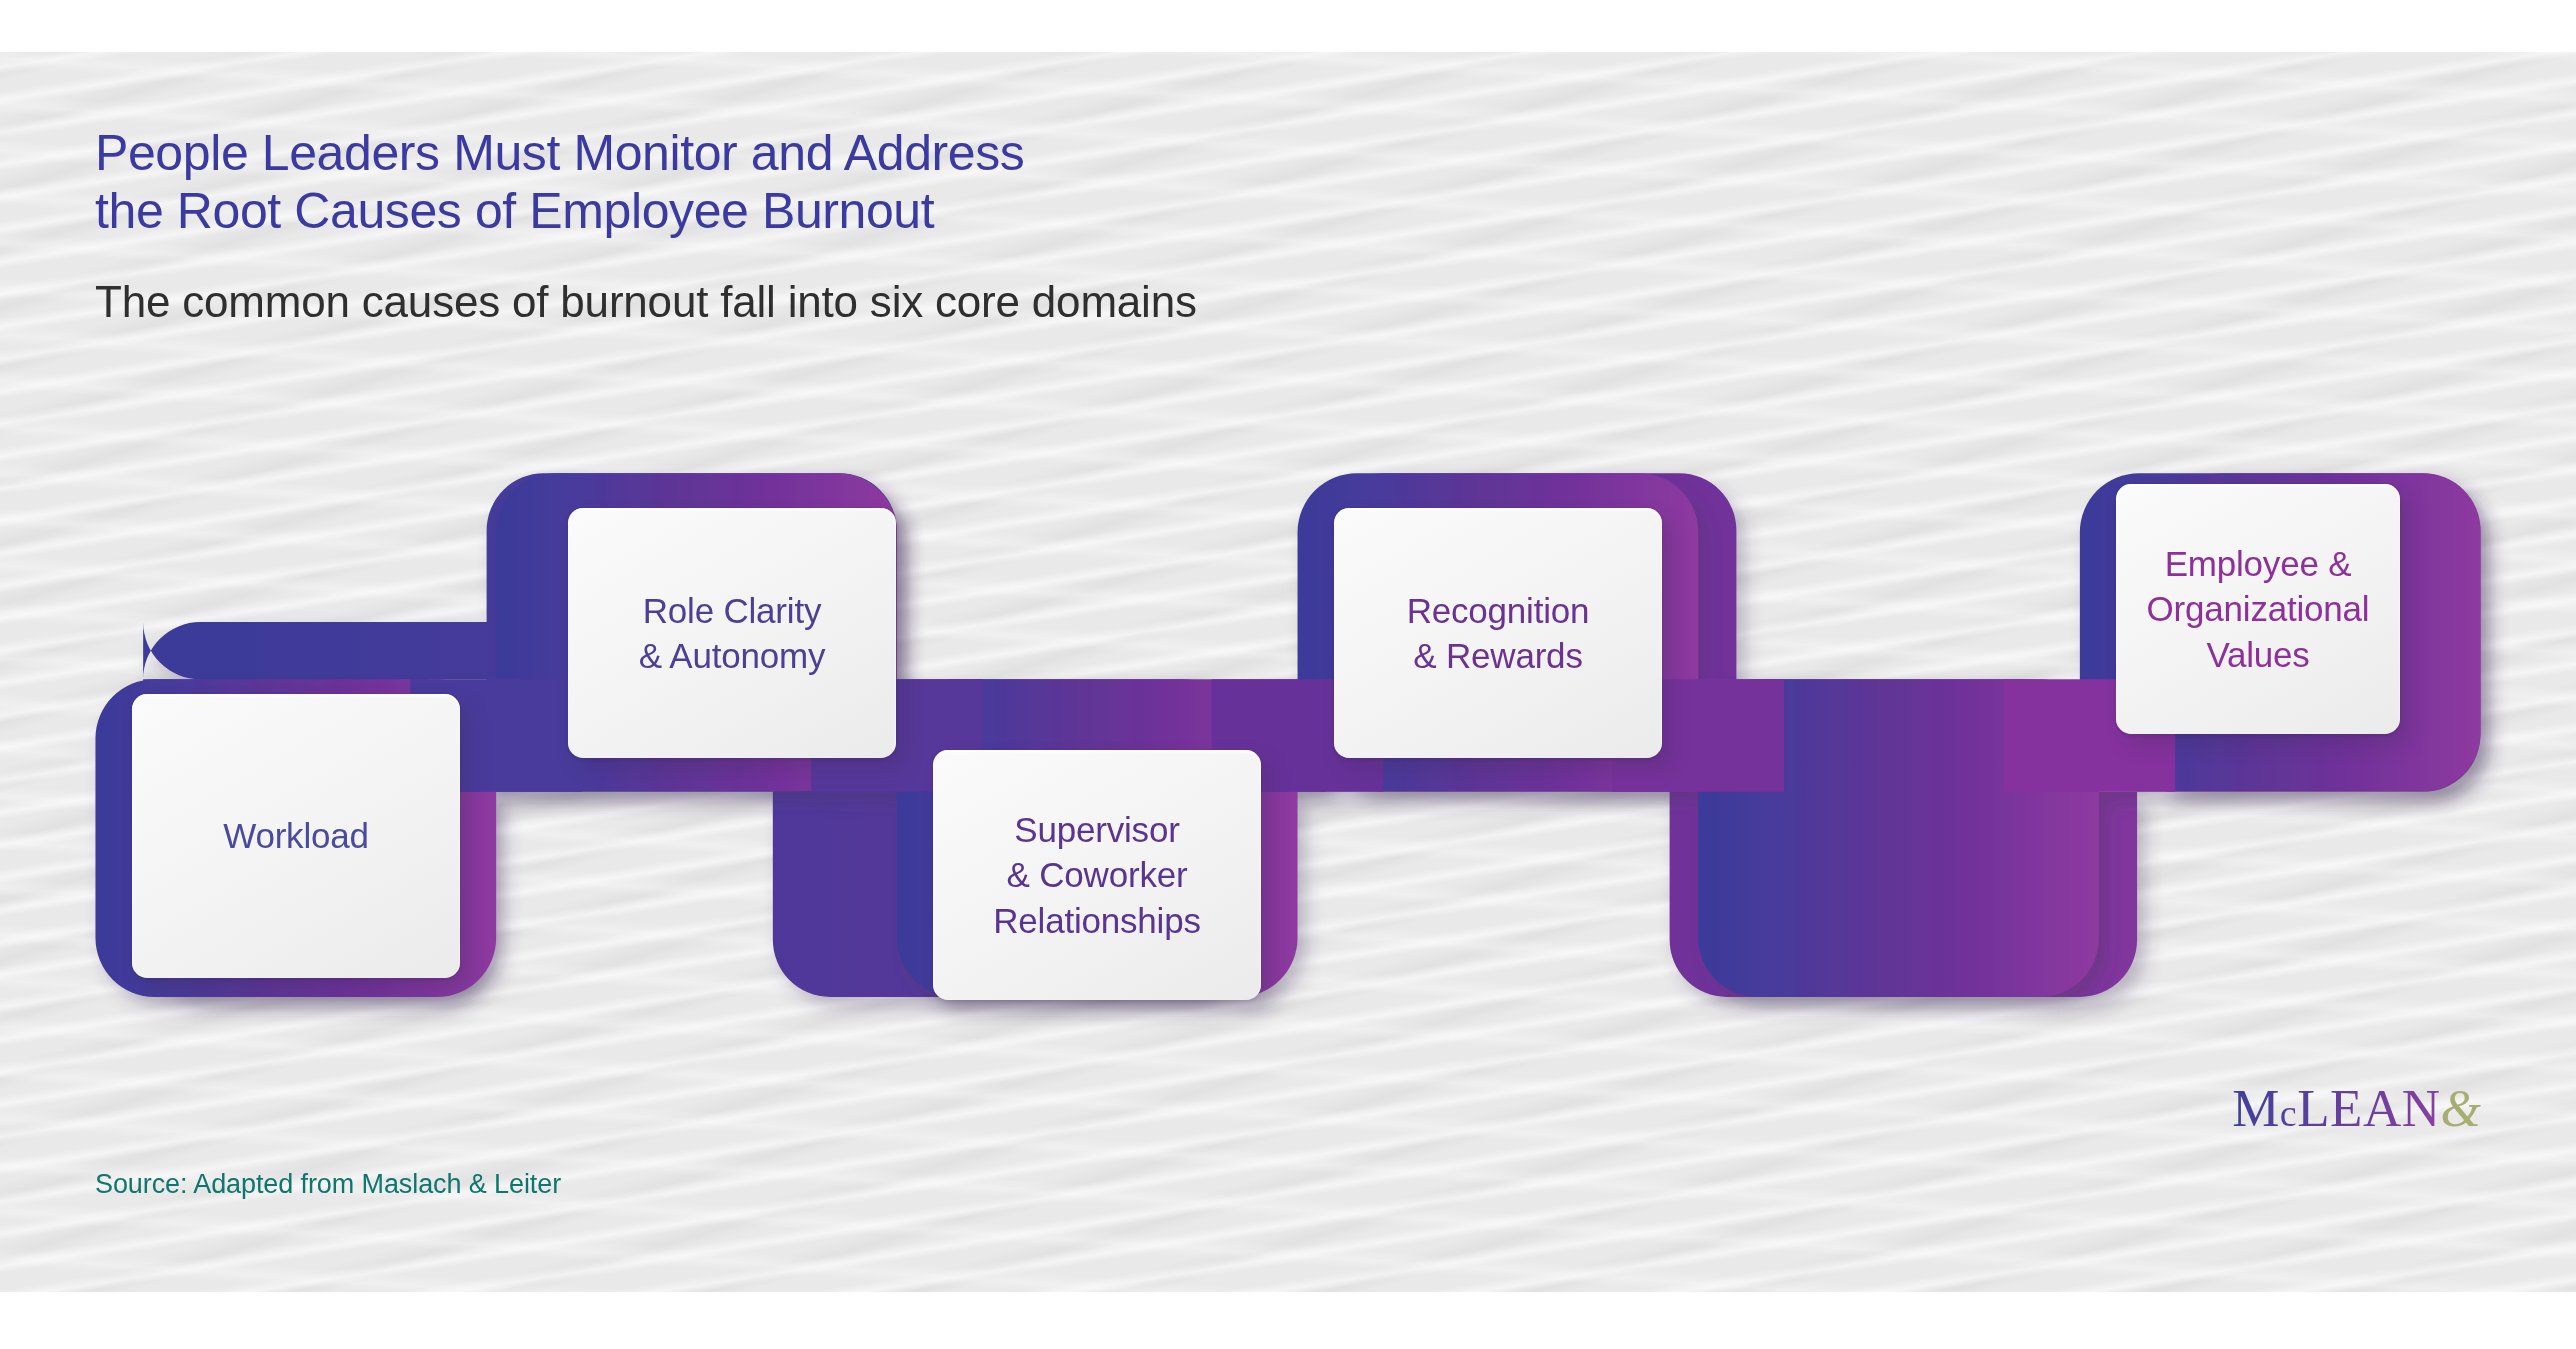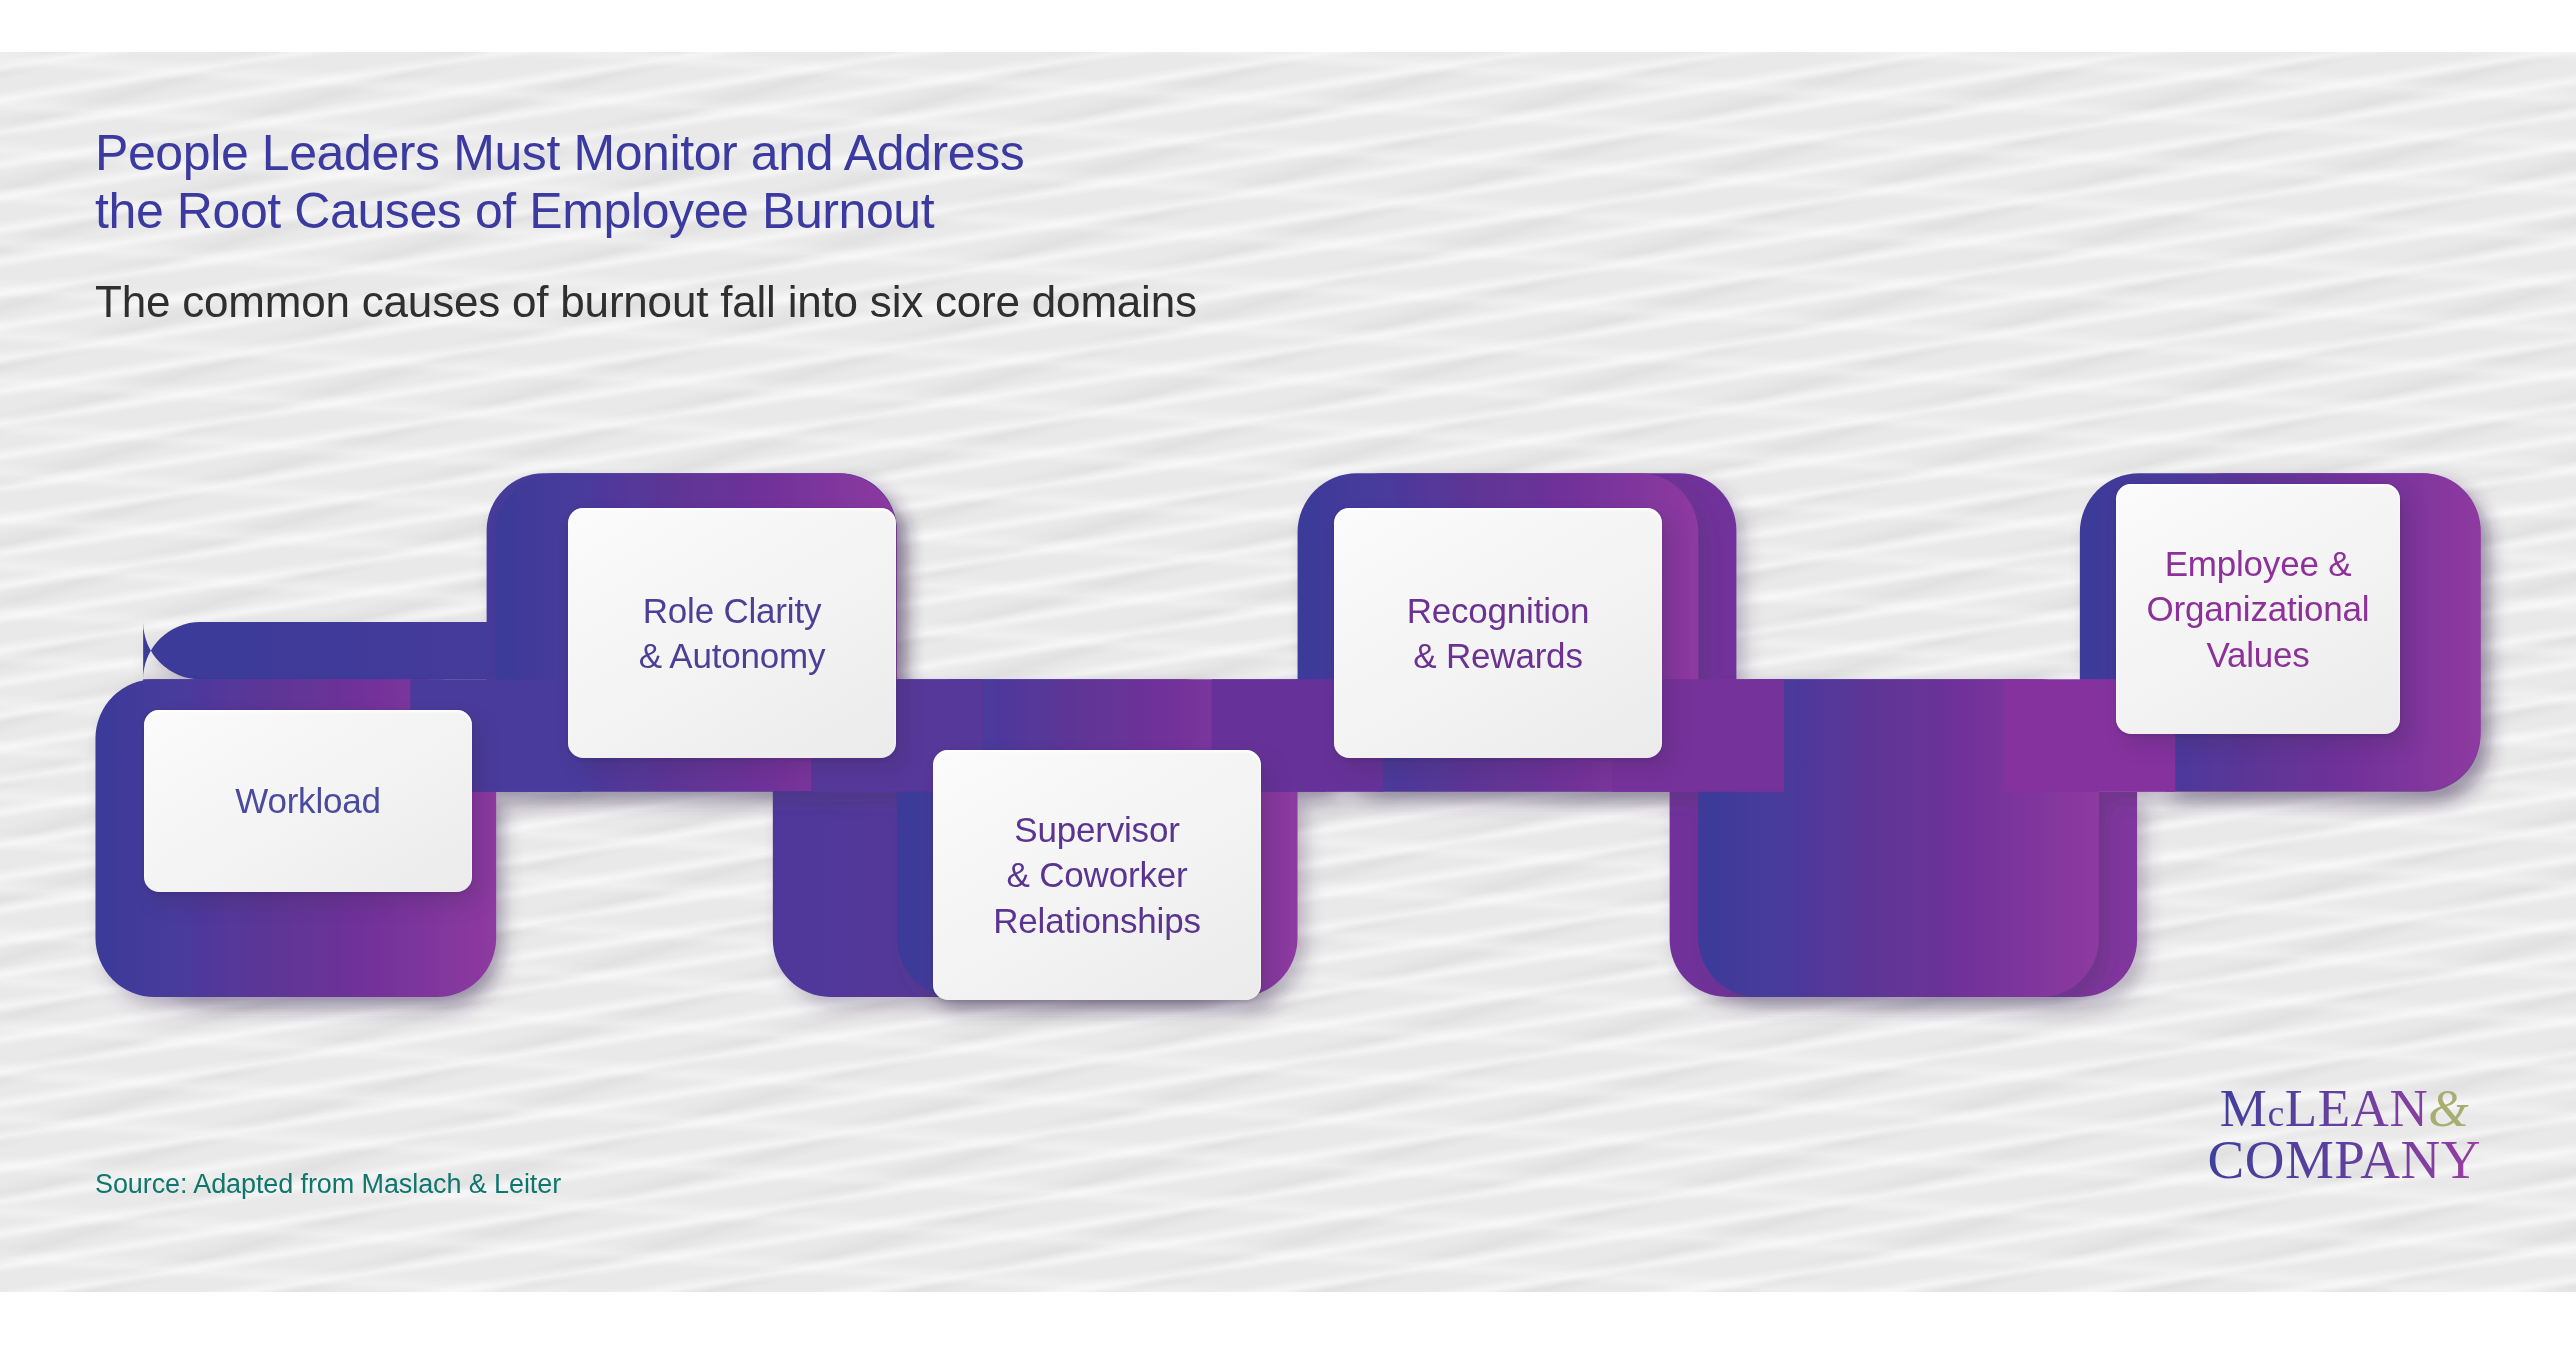--- a/index.html
+++ b/index.html
@@ -145,21 +145,21 @@
       <rect x="2180" y="496" width="420" height="333" rx="62" fill="url(#bandgrad)"></rect>
 
       <rect x="430" y="712" width="180" height="118" fill="#4a3a9b"></rect>
       <rect x="850" y="712" width="180" height="118" fill="#57379a"></rect>
       <rect x="1270" y="712" width="180" height="118" fill="#663399"></rect>
       <rect x="1690" y="712" width="180" height="118" fill="#76329b"></rect>
       <rect x="2100" y="712" width="180" height="118" fill="#85339e"></rect>
     </g>
   </svg>
 
-  <div class="cardwrap" style="left:132px;top:710px;width:328px;height:182px;margin-left:12px;">
+  <div class="cardwrap" style="left:132px;top:694px;width:328px;height:284px;">
     <div class="card" style="color:#4a4a9e;">Workload</div>
   </div>
 
   <div class="cardwrap" style="left:532px;top:508px;width:328px;height:250px;margin-left:36px;">
     <div class="card" style="color:#4d3f96;">Role Clarity
 &amp; Autonomy</div>
   </div>
 
   <div class="cardwrap" style="left:933px;top:714px;width:328px;height:250px;margin-top:36px;">
     <div class="card" style="color:#5a3490;">Supervisor
@@ -177,15 +177,14 @@
     <div class="card" style="color:#8e3099;">Employee &amp;
 Organizational
 Values</div>
   </div>
 </div>
 
 <div id="source">Source: Adapted from Maslach &amp; Leiter</div>
 
 <div id="logo">
   <span class="l1"><span>M</span><span class="sm">c</span><span>LEAN</span></span><span class="amp">&amp;</span>
-  <span class="l2">COMPANY</span>
 </div>
 
 
 </body></html>

